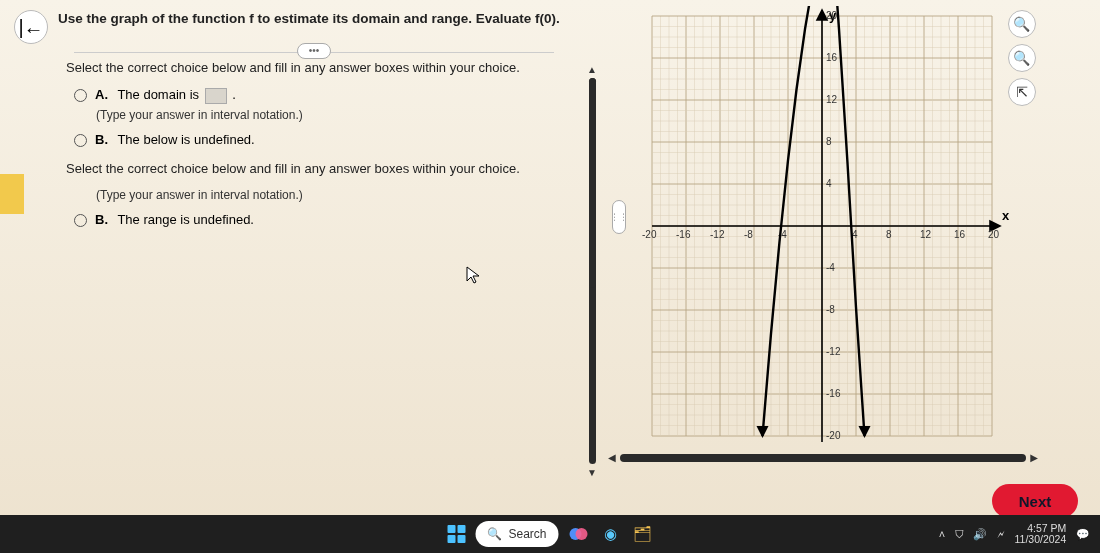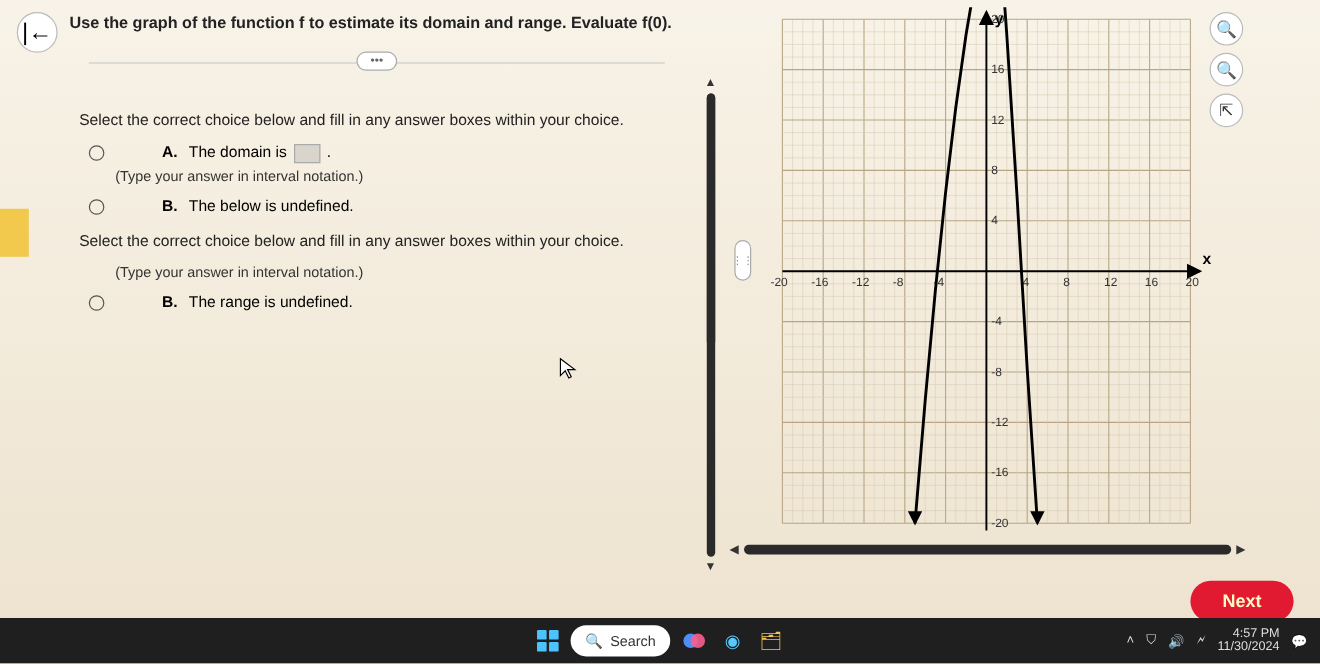--- a/index.html
+++ b/index.html
@@ -5,41 +5,41 @@
   * { box-sizing: border-box; margin: 0; padding: 0; }
   html, body { width: 1100px; height: 553px; font-family: Arial, Helvetica, sans-serif; overflow: hidden; background:#f4ede1; }
   .app { width:1100px; height:553px; position:relative; background:linear-gradient(#f8f3e8,#ede2ce); }
   .content { position:absolute; left:0; top:0; right:0; height:510px; display:flex; }
   .qpanel { position:absolute; left:14px; top:4px; width:600px; height:462px; }
   .header-row { display:flex; align-items:flex-start; }
   .back-btn { width:34px; height:34px; border:1px solid #bbb; border-radius:50%; background:#fff; display:flex; align-items:center; justify-content:center; font-size:20px; margin:6px 10px 0 0; cursor:pointer; flex:0 0 auto;}
   .prompt { font-size:13.5px; color:#222; padding:6px 6px 10px 0; line-height:1.35;font-weight:bold;}
   .hr { border:none; border-top:1px solid #ccc; margin:8px 60px 6px 60px; position:relative;}
   .ellipsis-tab { position:absolute; left:50%; transform:translateX(-50%); top:-9px; width:34px; height:16px; border:1px solid #aaa; border-radius:8px; background:#fff; font-size:10px; text-align:center; line-height:14px; color:#666;}
-  .scroll-body { position:absolute; left:52px; top:88px; width:540px; height:390px; overflow:hidden; padding-right:14px;}
+  .scroll-body { position:absolute; left:52px; top:56px; width:540px; height:390px; overflow:hidden; padding-right:14px;}
   .instruct { font-size:13px; color:#222; margin-bottom:12px; }
-  .choice { display:flex; align-items:flex-start; margin:6px 0 4px 8px; font-size:13px;gap:40px;}
+  .choice { display:flex; align-items:flex-start; margin:6px 0 4px 8px; font-size:13px;}
   .radio { width:13px; height:13px; border:1.5px solid #555; border-radius:50%; margin:2px 8px 0 0; flex:0 0 auto;}
   .choice .lbl { font-weight:bold; margin-right:6px;}
   .ans-box { display:inline-block; width:22px; height:16px; background:#d9d5cc; border:1px solid #aaa; vertical-align:middle; margin:0 2px;}
   .sub { font-size:12px; color:#333; margin:2px 0 10px 30px;}
   .yellow-tab { position:absolute; left:0; top:174px; width:24px; height:40px; background:#f2c94c; }
   .vscroll { position:absolute; right:18px; top:74px; width:7px; height:386px; background:#2a2a2a; border-radius:4px; }
   .vscroll .thumb { position:absolute; left:0; top:0; width:7px; height:210px; background:#2a2a2a; border-radius:4px; }
   .vscroll .up, .vscroll .down { position:absolute; left:-2px; font-size:10px; color:#333;}
   .vscroll .up { top:-14px;} .vscroll .down { bottom:-14px;}
   .graphpanel { position:absolute; left:632px; top:6px; width:412px; height:460px; }
   .graph-wrap { position:absolute; left:0; top:0; width:380px; height:440px; }
   .side-icons { position:absolute; right:6px; top:4px; width:30px; }
   .icobtn { width:28px; height:28px; border:1px solid #bbb; border-radius:50%; background:#fff; margin-bottom:6px; display:flex; align-items:center; justify-content:center; font-size:14px; cursor:pointer; color:#333;}
   .hscroll { position:absolute; left:620px; top:454px; width:406px; height:8px; background:#2a2a2a; border-radius:4px;}
   .hscroll .tl, .hscroll .tr { position:absolute; top:-2px; font-size:10px; color:#333;}
   .hscroll .tl{left:-12px;} .hscroll .tr{right:-12px;}
   .midgrip { position:absolute; left:612px; top:200px; width:14px; height:34px; border:1px solid #aaa; border-radius:8px; background:#fff; display:flex; align-items:center; justify-content:center; font-size:9px; color:#888;}
-  .next-btn { position:absolute; right:22px; top:484px; width:86px; height:34px; background:#e11931; color:#fef9c3; border:none; border-radius:17px; font-size:15px; font-weight:bold; cursor:pointer;}
+  .next-btn { position:absolute; right:22px; top:484px; width:86px; height:34px; background:#e11931; color:#0f172a; border:none; border-radius:17px; font-size:15px; font-weight:bold; cursor:pointer;}
   .taskbar { position:absolute; left:0; bottom:0; width:1100px; height:38px; background:#1f1f1f; display:flex; align-items:center; color:#ddd; font-size:11px;}
   .tb-center { position:absolute; left:50%; transform:translateX(-50%); display:flex; align-items:center; gap:8px;}
   .startbtn { width:22px; height:22px; border-radius:4px; display:grid; grid-template-columns:1fr 1fr; grid-template-rows:1fr 1fr; gap:2px; padding:2px;}
   .startbtn div{ border-radius:1px;}
   .sq1{background:#4cc2ff;} .sq2{background:#4cc2ff;} .sq3{background:#4cc2ff;} .sq4{background:#4cc2ff;}
   .search-pill { display:flex; align-items:center; background:#fff; color:#333; border-radius:14px; height:26px; padding:0 12px; gap:6px; font-size:12px;}
   .tb-ico { width:24px; height:24px; border-radius:4px; display:flex; align-items:center; justify-content:center; font-size:15px;}
   .tb-right { position:absolute; right:10px; display:flex; align-items:center; gap:10px;}
   .clock { text-align:right; line-height:1.05; font-size:10.5px;}
   svg.graph { display:block; }

